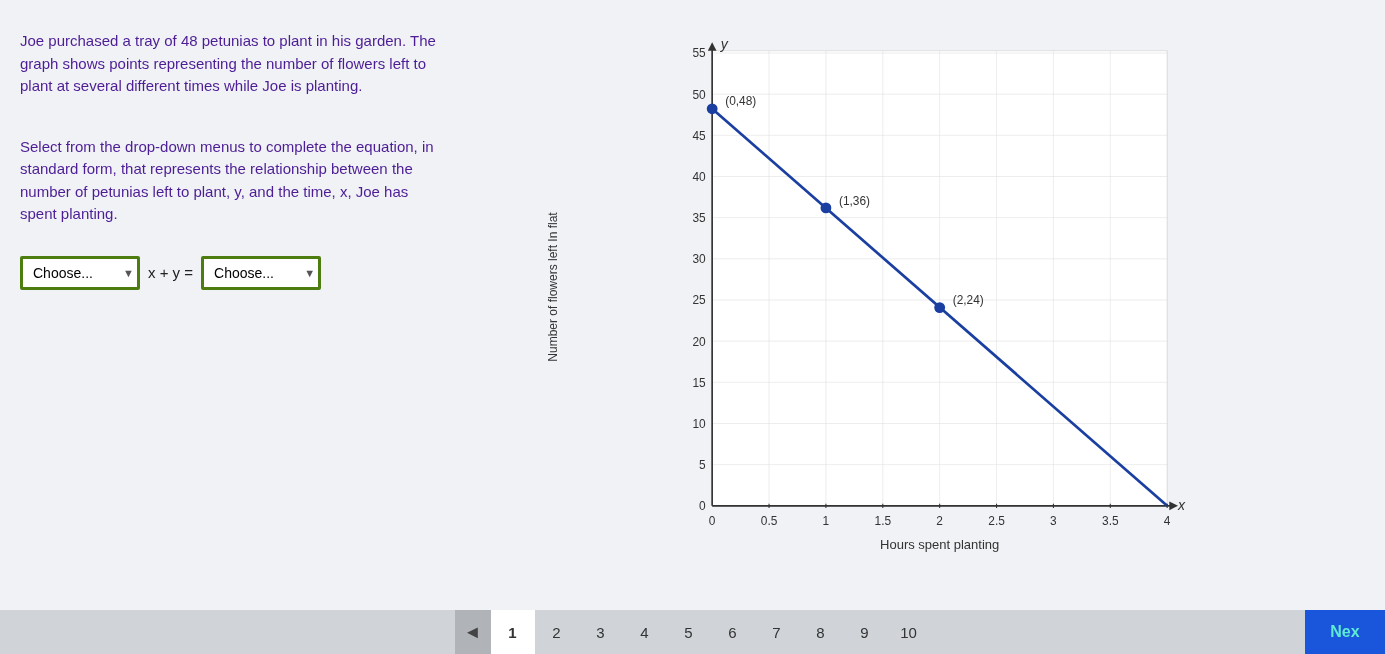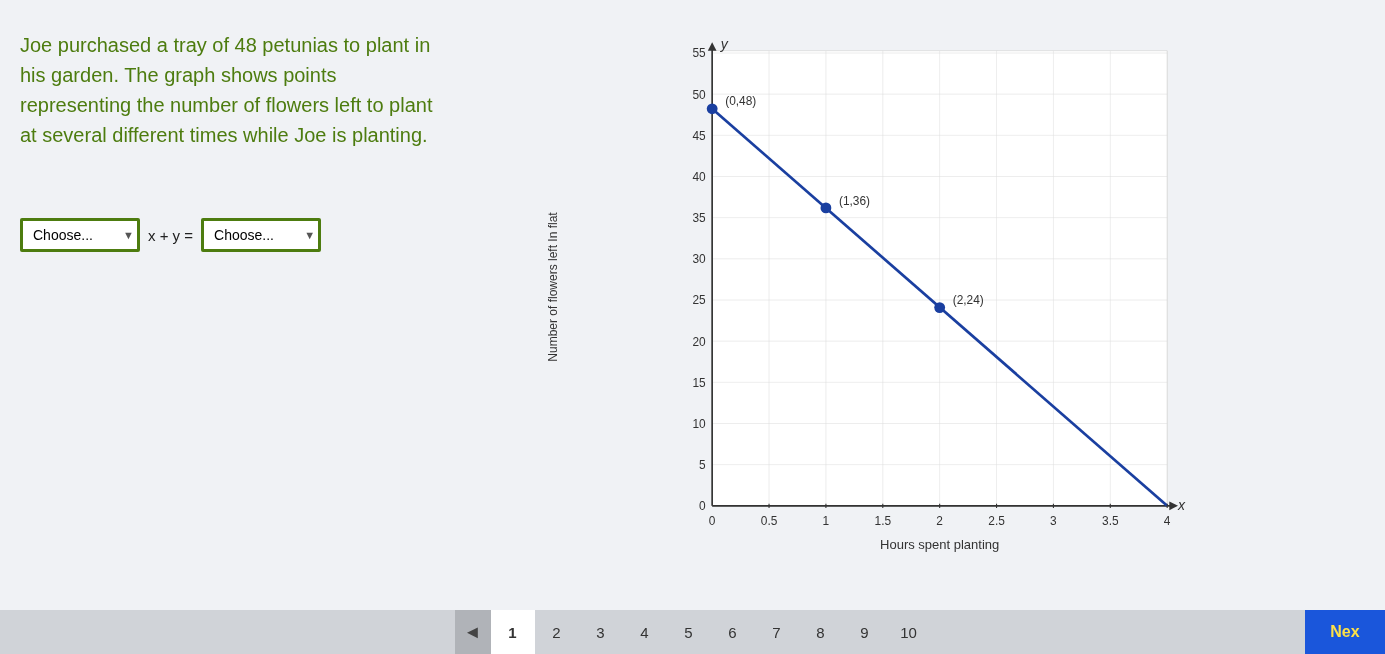--- a/index.html
+++ b/index.html
@@ -18,22 +18,22 @@
       background: #f0f2f5;
       padding: 20px;
       gap: 30px;
     }
     .left-panel {
       width: 420px;
       flex-shrink: 0;
       padding-top: 10px;
     }
     .problem-text {
-      font-size: 20px;
-      color: #4d7c0f;
+      font-size: 15px;
+      color: #4c1d95;
       line-height: 1.5;
       margin-bottom: 20px;
     }
     .equation-row {
       display: flex;
       align-items: center;
       gap: 8px;
       margin-top: 30px;
       font-size: 15px;
       color: #222;
@@ -113,36 +113,37 @@
       background: #ffffff;
       font-weight: bold;
     }
     .nav-next {
       position: absolute;
       right: 0;
       bottom: 0;
       width: 80px;
       height: 44px;
       background: #1a56db;
-      color: #fde047;
+      color: #5eead4;
       font-size: 16px;
       font-weight: bold;
       display: flex;
       align-items: center;
       justify-content: center;
       cursor: pointer;
     }
   </style>
 </head>
 <body>
 
 <div class="main-container">
   <div class="left-panel">
     <div class="problem-text">Joe purchased a tray of 48 petunias to plant in his garden. The graph shows points representing the number of flowers left to plant at several different times while Joe is planting.</div>
     <br>
+    <div class="problem-text">Select from the drop-down menus to complete the equation, in standard form, that represents the relationship between the number of petunias left to plant, y, and the time, x, Joe has spent planting.</div>
 
     <div class="equation-row">
       <div class="dropdown-wrapper">
         <select>
           <option>Choose...</option>
           <option>12</option>
           <option>-12</option>
           <option>48</option>
         </select>
         <span class="dropdown-arrow">▼</span>

